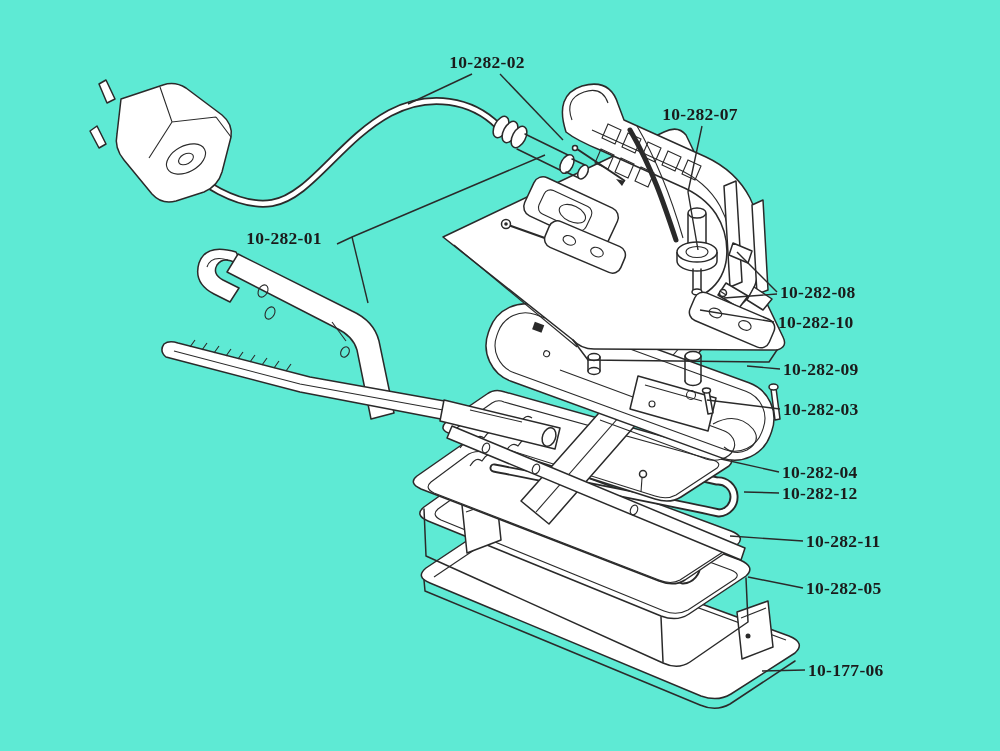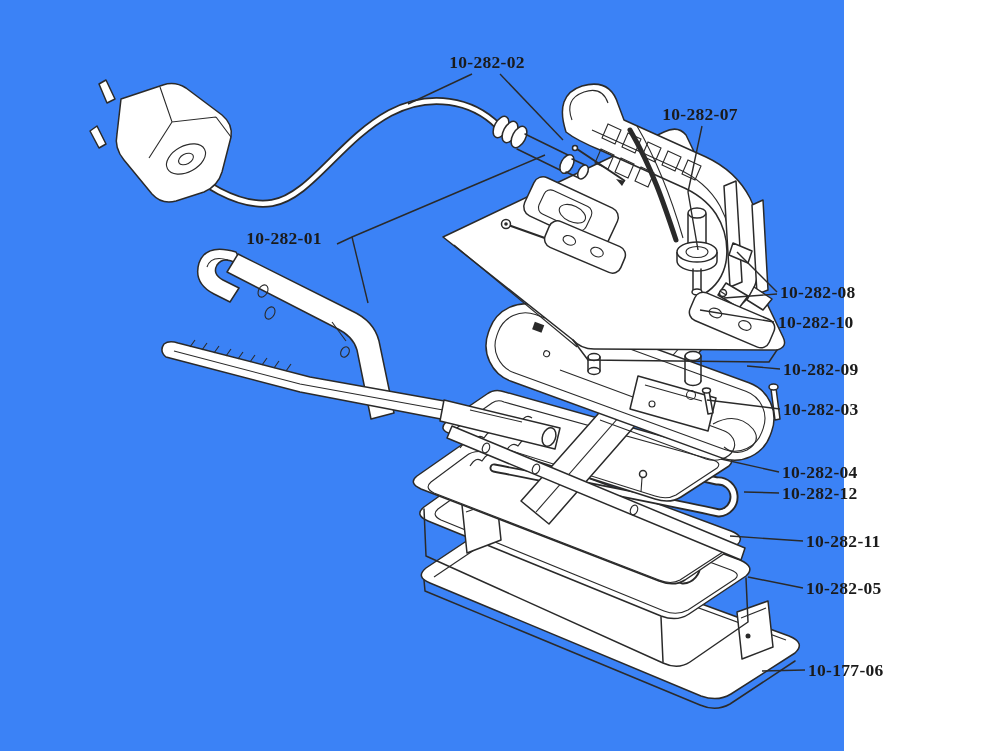--- a/index.html
+++ b/index.html
@@ -1,20 +1,20 @@
 <!DOCTYPE html>
 <html><head>
 <meta charset="utf-8">
 <style>
   html,body{margin:0;padding:0;}
   body{
     width:1000px;height:751px;background:#ffffff;overflow:hidden;
     font-family:"Liberation Serif","DejaVu Serif",serif;
   }
-  #stage{position:relative;width:844px;height:751px;background:#3b82f6;}
+  #stage{position:relative;width:1000px;height:751px;background:#5eead4;}
   svg{position:absolute;left:0;top:0;}
   svg *{vector-effect:non-scaling-stroke;}
   .ln{fill:none;stroke:#2a2a2a;stroke-width:1.5;stroke-linejoin:round;stroke-linecap:round;}
   .fw{fill:#ffffff;stroke:#2a2a2a;stroke-width:1.5;stroke-linejoin:round;}
   .thin{fill:none;stroke:#2a2a2a;stroke-width:1.1;}
   .tube-o{fill:none;stroke:#2a2a2a;stroke-width:9;stroke-linecap:round;}
   .tube-i{fill:none;stroke:#ffffff;stroke-width:5.2;stroke-linecap:round;}
   .cord-o{fill:none;stroke:#2a2a2a;stroke-width:8;stroke-linecap:round;}
   .cord-i{fill:none;stroke:#ffffff;stroke-width:4.5;stroke-linecap:round;}
   .dark{fill:#2a2a2a;stroke:none;}

